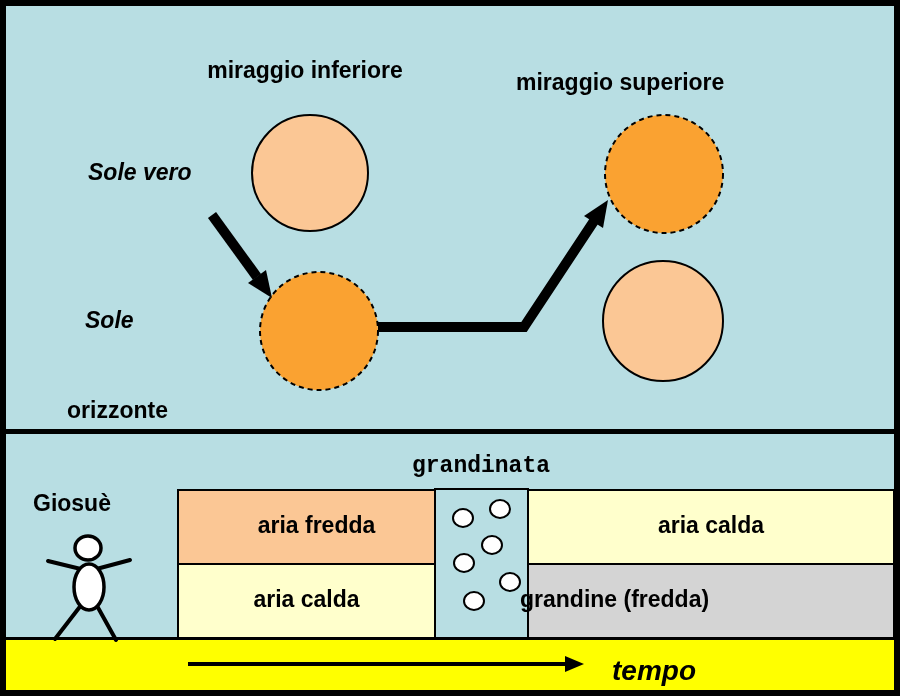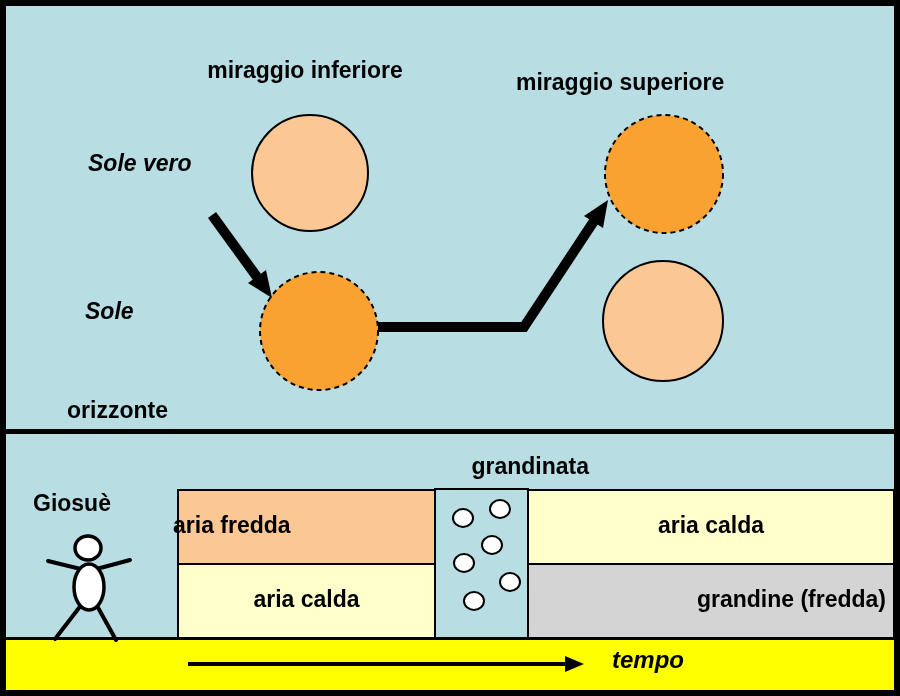--- a/index.html
+++ b/index.html
@@ -19,33 +19,33 @@
   }
   .lbl{
     position:absolute;
     color:#000;
     font-weight:700;
     font-size:23px;
     line-height:1.1;
     white-space:nowrap;
     z-index:20;
   }
-  .italic{font-style:italic;}
+  .italic{font-style:italic;margin-top:9px;}
   #lbl-miraggio-inferiore{left:155px;top:58px;width:300px;text-align:center;}
   #lbl-miraggio-superiore{left:516px;top:58px;width:300px;text-align:left;margin-top:12px;}
   #lbl-sole-vero{left:88px;top:151px;}
   #lbl-sole-apparente{left:85px;top:293px;width:170px;text-align:left;line-height:37px;}
   #lbl-orizzonte{left:67px;top:398px;}
-  #lbl-grandinata{left:389px;top:454px;width:200px;text-align:right;}
+  #lbl-grandinata{left:381px;top:454px;width:200px;text-align:center;font-family:Liberation Mono, monospace;}
   #lbl-giosue{left:33px;top:491px;width:115px;text-align:left;}
-  #lbl-aria-fredda{left:173px;top:513px;width:257px;text-align:left;}
+  #lbl-aria-fredda{left:188px;top:513px;width:257px;text-align:center;}
   #lbl-aria-calda-left{left:178px;top:587px;width:257px;text-align:center;}
   #lbl-aria-calda-right{left:528px;top:513px;width:366px;text-align:center;}
-  #lbl-grandine-fredda{left:520px;top:587px;width:366px;text-align:right;}
-  #lbl-tempo{left:612px;top:647px;font-size:24px;}
+  #lbl-grandine-fredda{left:520px;top:587px;width:366px;text-align:left;}
+  #lbl-tempo{left:612px;top:647px;font-size:28px;}
 </style>
 </head>
 <body>
 
 <div class="stage">
 
   <svg width="900" height="696" viewBox="0 0 900 696">
 
     <rect x="0" y="0" width="900" height="696" fill="#B8DEE3"></rect>
 

